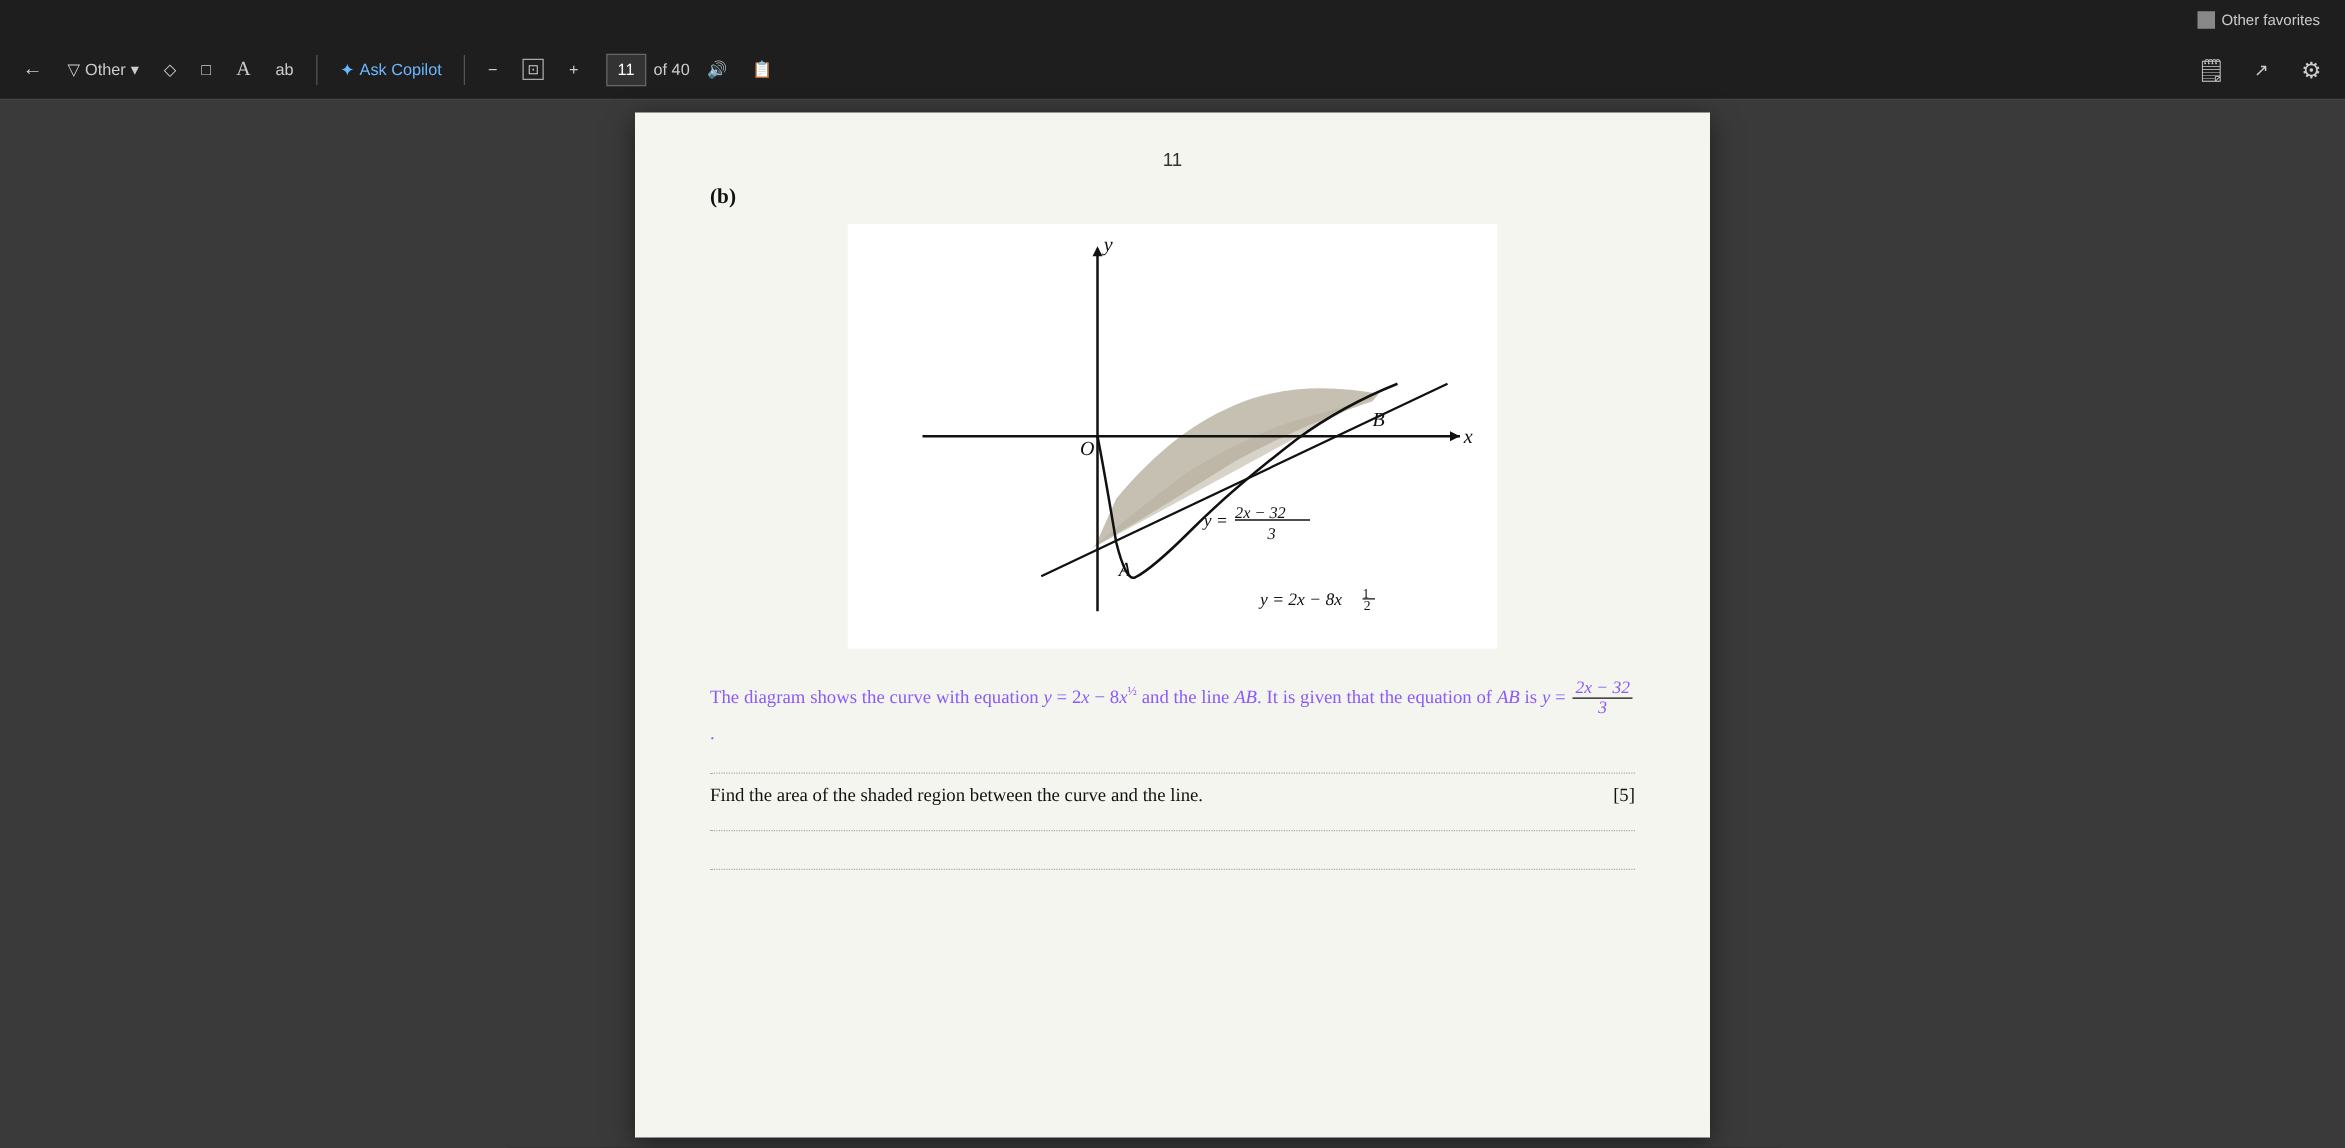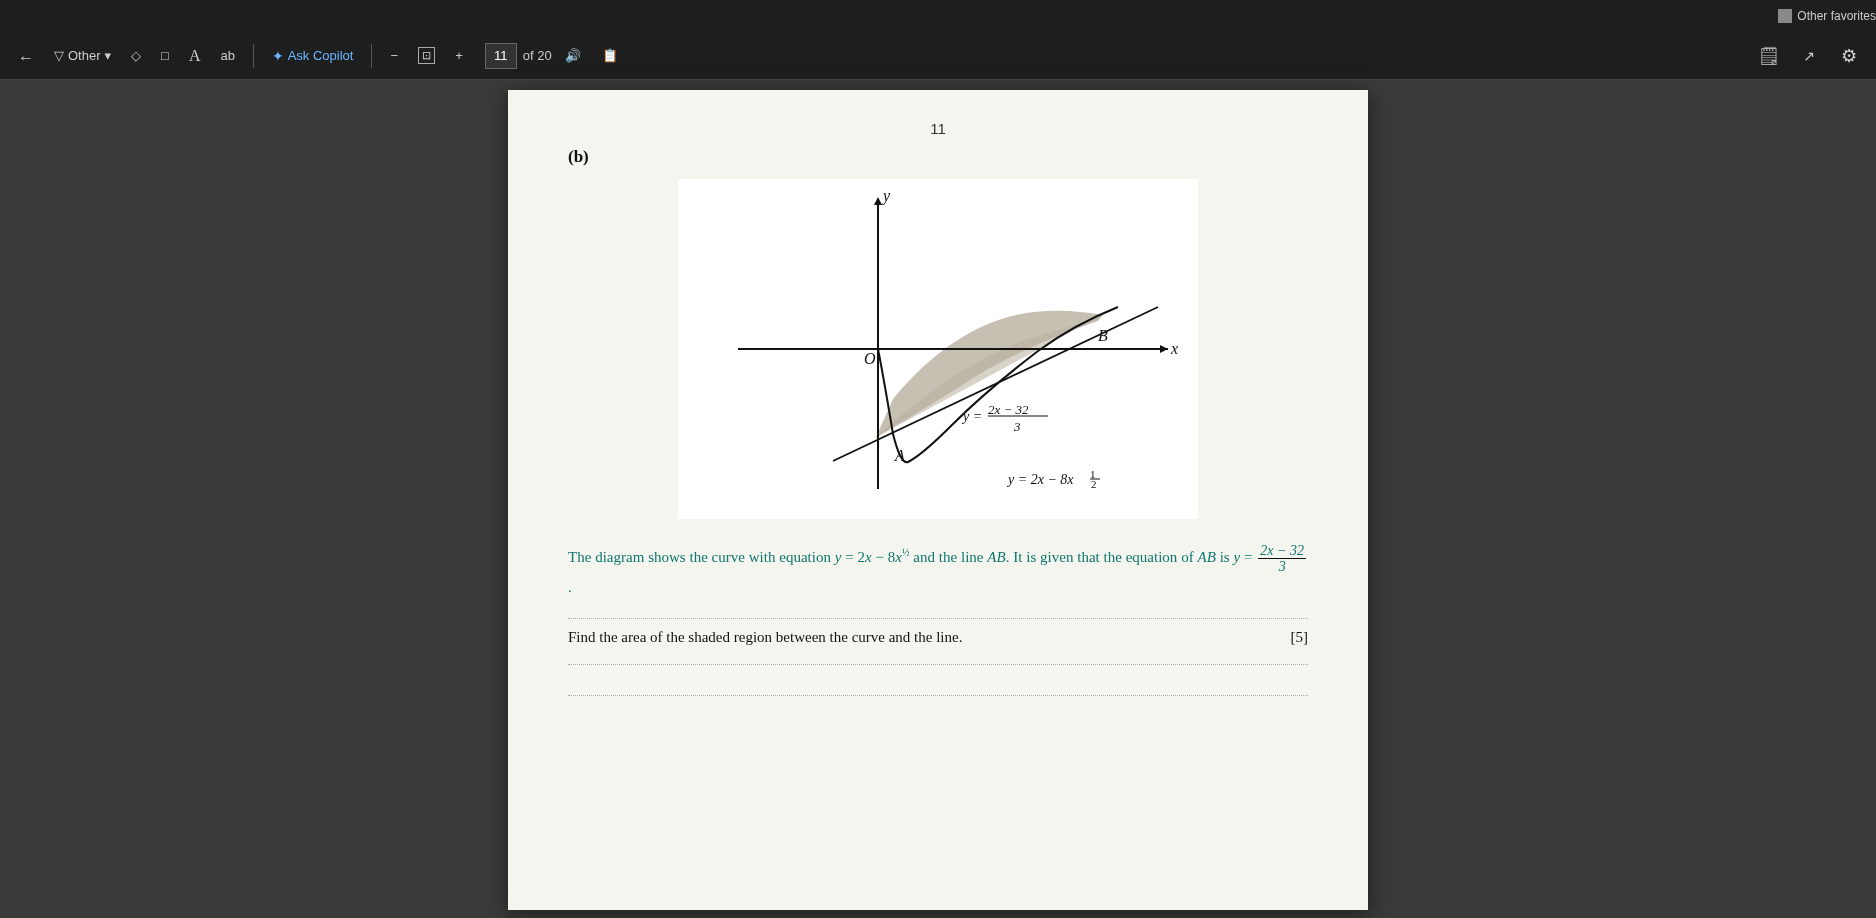--- a/index.html
+++ b/index.html
@@ -13,20 +13,21 @@
     }
 
     
     .top-bar {
       width: 100%;
       height: 32px;
       background: #1e1e1e;
       display: flex;
       align-items: center;
       justify-content: flex-end;
+      padding-right: 20px;
     }
 
     
     .toolbar {
       width: 100%;
       height: 48px;
       background: #1e1e1e;
       display: flex;
       align-items: center;
       padding: 0 12px;
@@ -136,21 +137,21 @@
     }
 
     .graph-svg {
       width: 520px;
       height: 340px;
     }
 
     
     .problem-text {
       font-size: 15px;
-      color: #0f766e;
+      color: #8b5cf6;
       line-height: 1.7;
       text-align: justify;
       margin-bottom: 18px;
     }
 
     .find-text {
       font-size: 15px;
       color: #111;
       display: flex;
       justify-content: space-between;
@@ -244,21 +245,21 @@
   </button>
   <button class="toolbar-btn">
     <span style="border:1px solid #aaa;padding:1px 3px;font-size:11px;">⊡</span>
   </button>
   <button class="toolbar-btn">
     <span>+</span>
   </button>
 
   <div class="page-nav">
     <input class="page-input" type="text" value="11" style="">
-    <span class="page-of">of 20</span>
+    <span class="page-of">of 40</span>
   </div>
 
   <button class="toolbar-btn">
     <span>🔊</span>
   </button>
   <button class="toolbar-btn">
     <span>📋</span>
   </button>
 
   <div class="toolbar-right">

